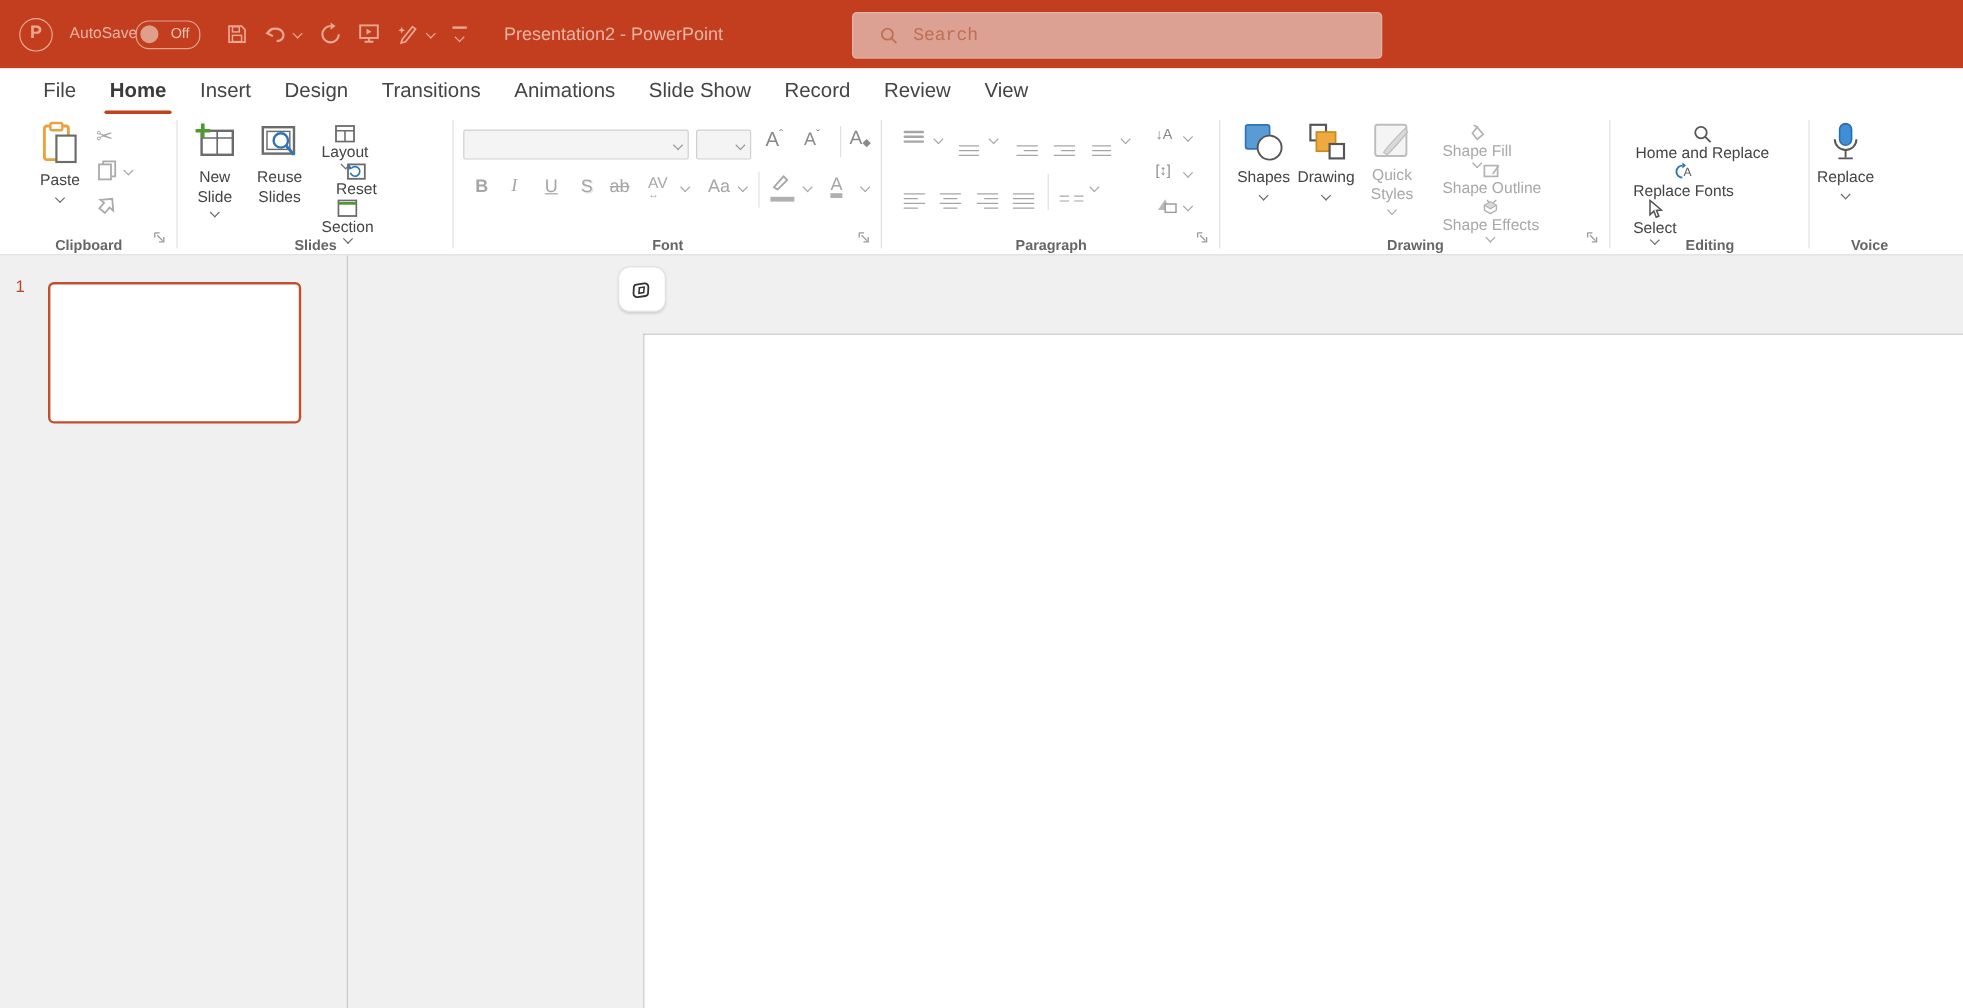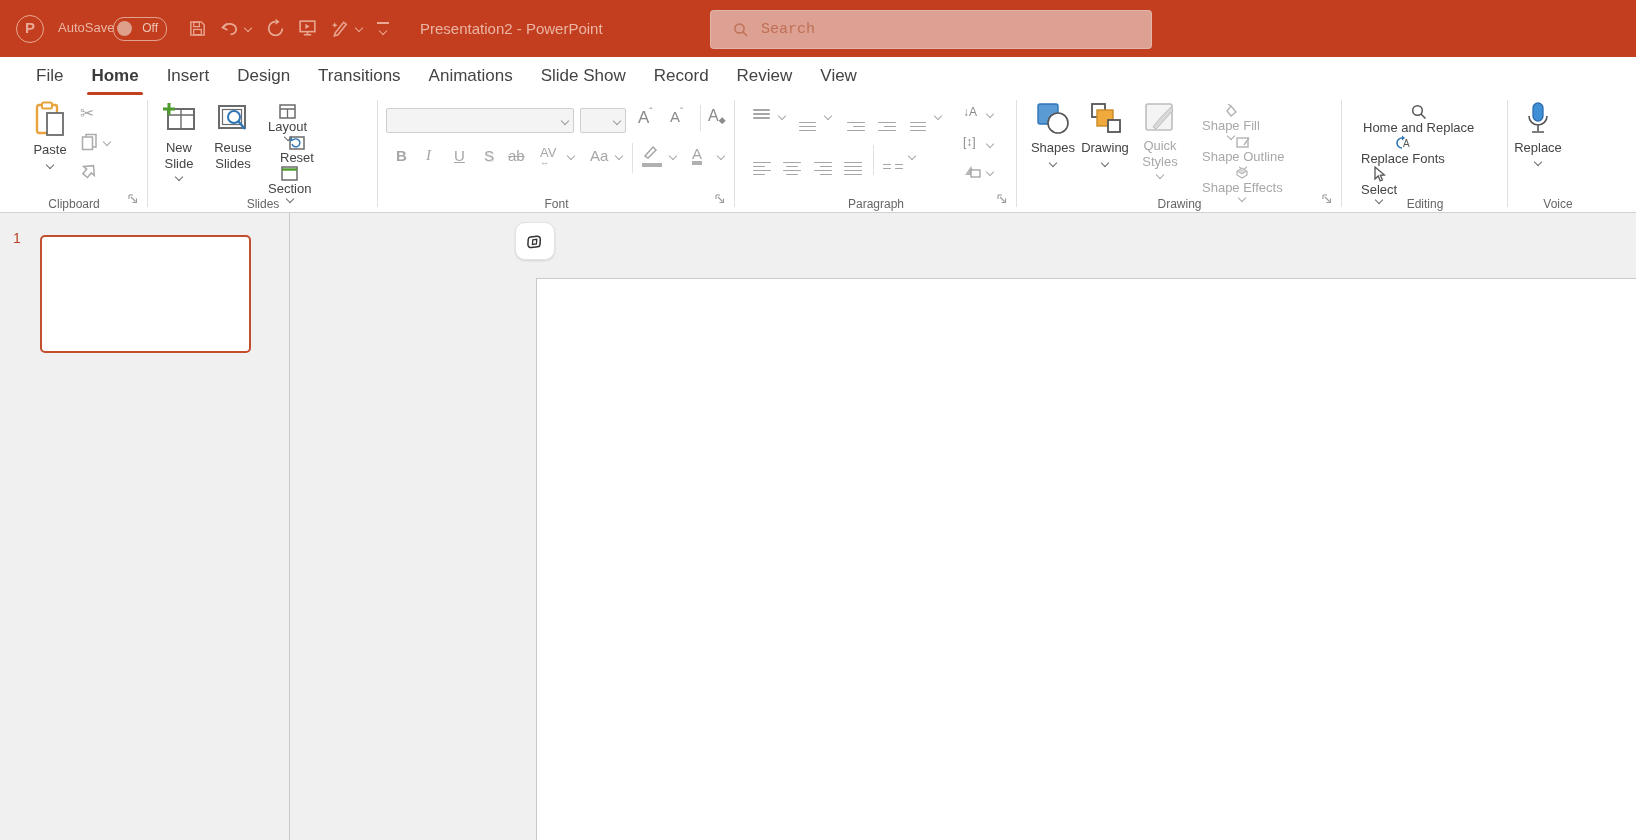--- a/index.html
+++ b/index.html
@@ -36,21 +36,21 @@
           align-items:stretch;padding-left:22px;box-sizing:border-box;}
   .tab{position:relative;padding:0 14px;font-size:17px;color:#444;line-height:38px;cursor:default;white-space:nowrap;}
   .tab.active{color:#3b3b3b;font-weight:600;}
   .tab.active .underline{position:absolute;left:10px;right:10px;bottom:0;height:3px;background:#C2401D;border-radius:2px;}
 
   
   .ribbon{position:absolute;left:0;top:95px;width:1636px;height:118px;background:#fff;
           border-bottom:1px solid #d2d2d2;box-sizing:border-box;}
   .group{position:absolute;top:0;height:118px;}
   .vdiv{position:absolute;top:5px;bottom:6px;width:1px;background:#e1e1e1;}
-  .glabel{position:absolute;bottom:2px;left:0;right:0;text-align:center;font-size:12px;color:#666;}
+  .glabel{position:absolute;bottom:2px;left:0;right:0;text-align:center;font-size:12px;color:#666;font-weight:bold;}
   .launcher{position:absolute;bottom:5px;right:10px;opacity:.75;}
   .bigbtn{position:absolute;display:flex;flex-direction:column;align-items:center;text-align:center;}
   .bigbtn .lbl{font-size:13px;color:#444;line-height:16px;margin-top:3px;}
   .bigbtn.disabled .lbl{color:#a8a8a8;}
   .chev{display:inline-block;width:5px;height:5px;border-right:1.2px solid #6b6b6b;
         border-bottom:1.2px solid #6b6b6b;transform:rotate(45deg);vertical-align:2px;}
   .chev.gray{border-color:#a8a8a8;}
   .smallrow{position:absolute;display:flex;align-items:center;font-size:13px;color:#444;white-space:nowrap;flex-direction:column;}
   .smallrow .txt{margin:0 5px;}
   .smallrow.disabled{color:#a8a8a8;}

